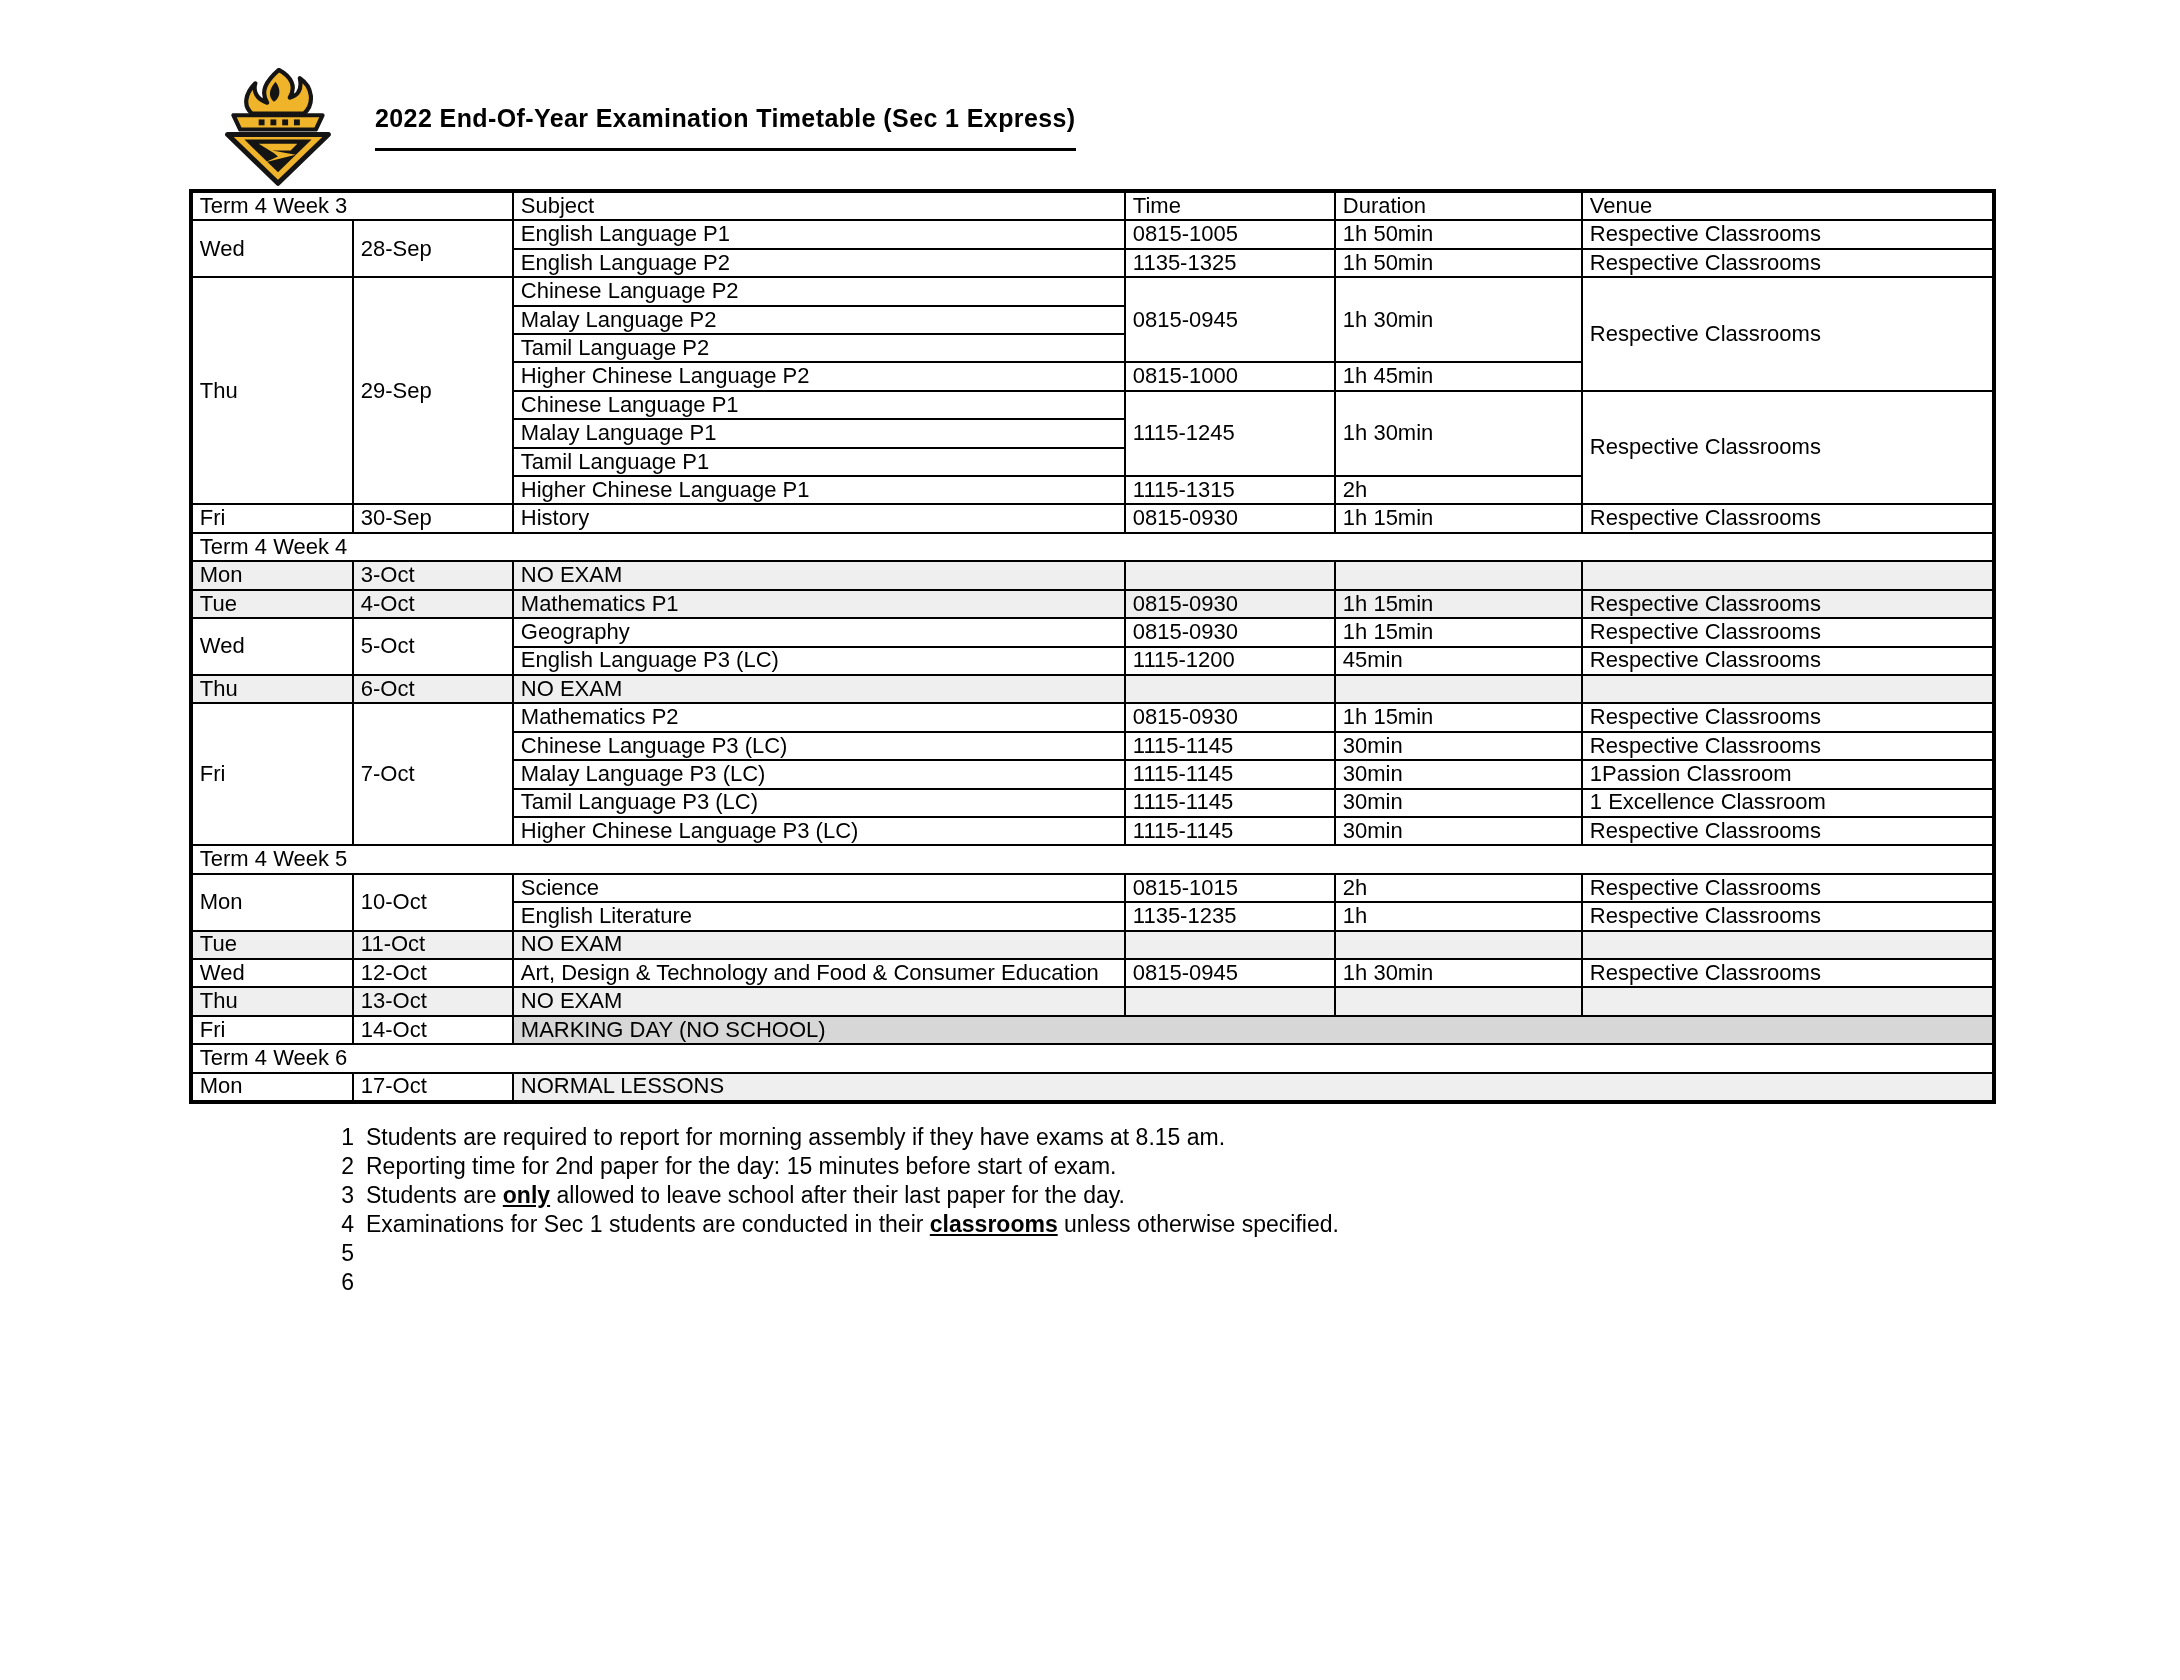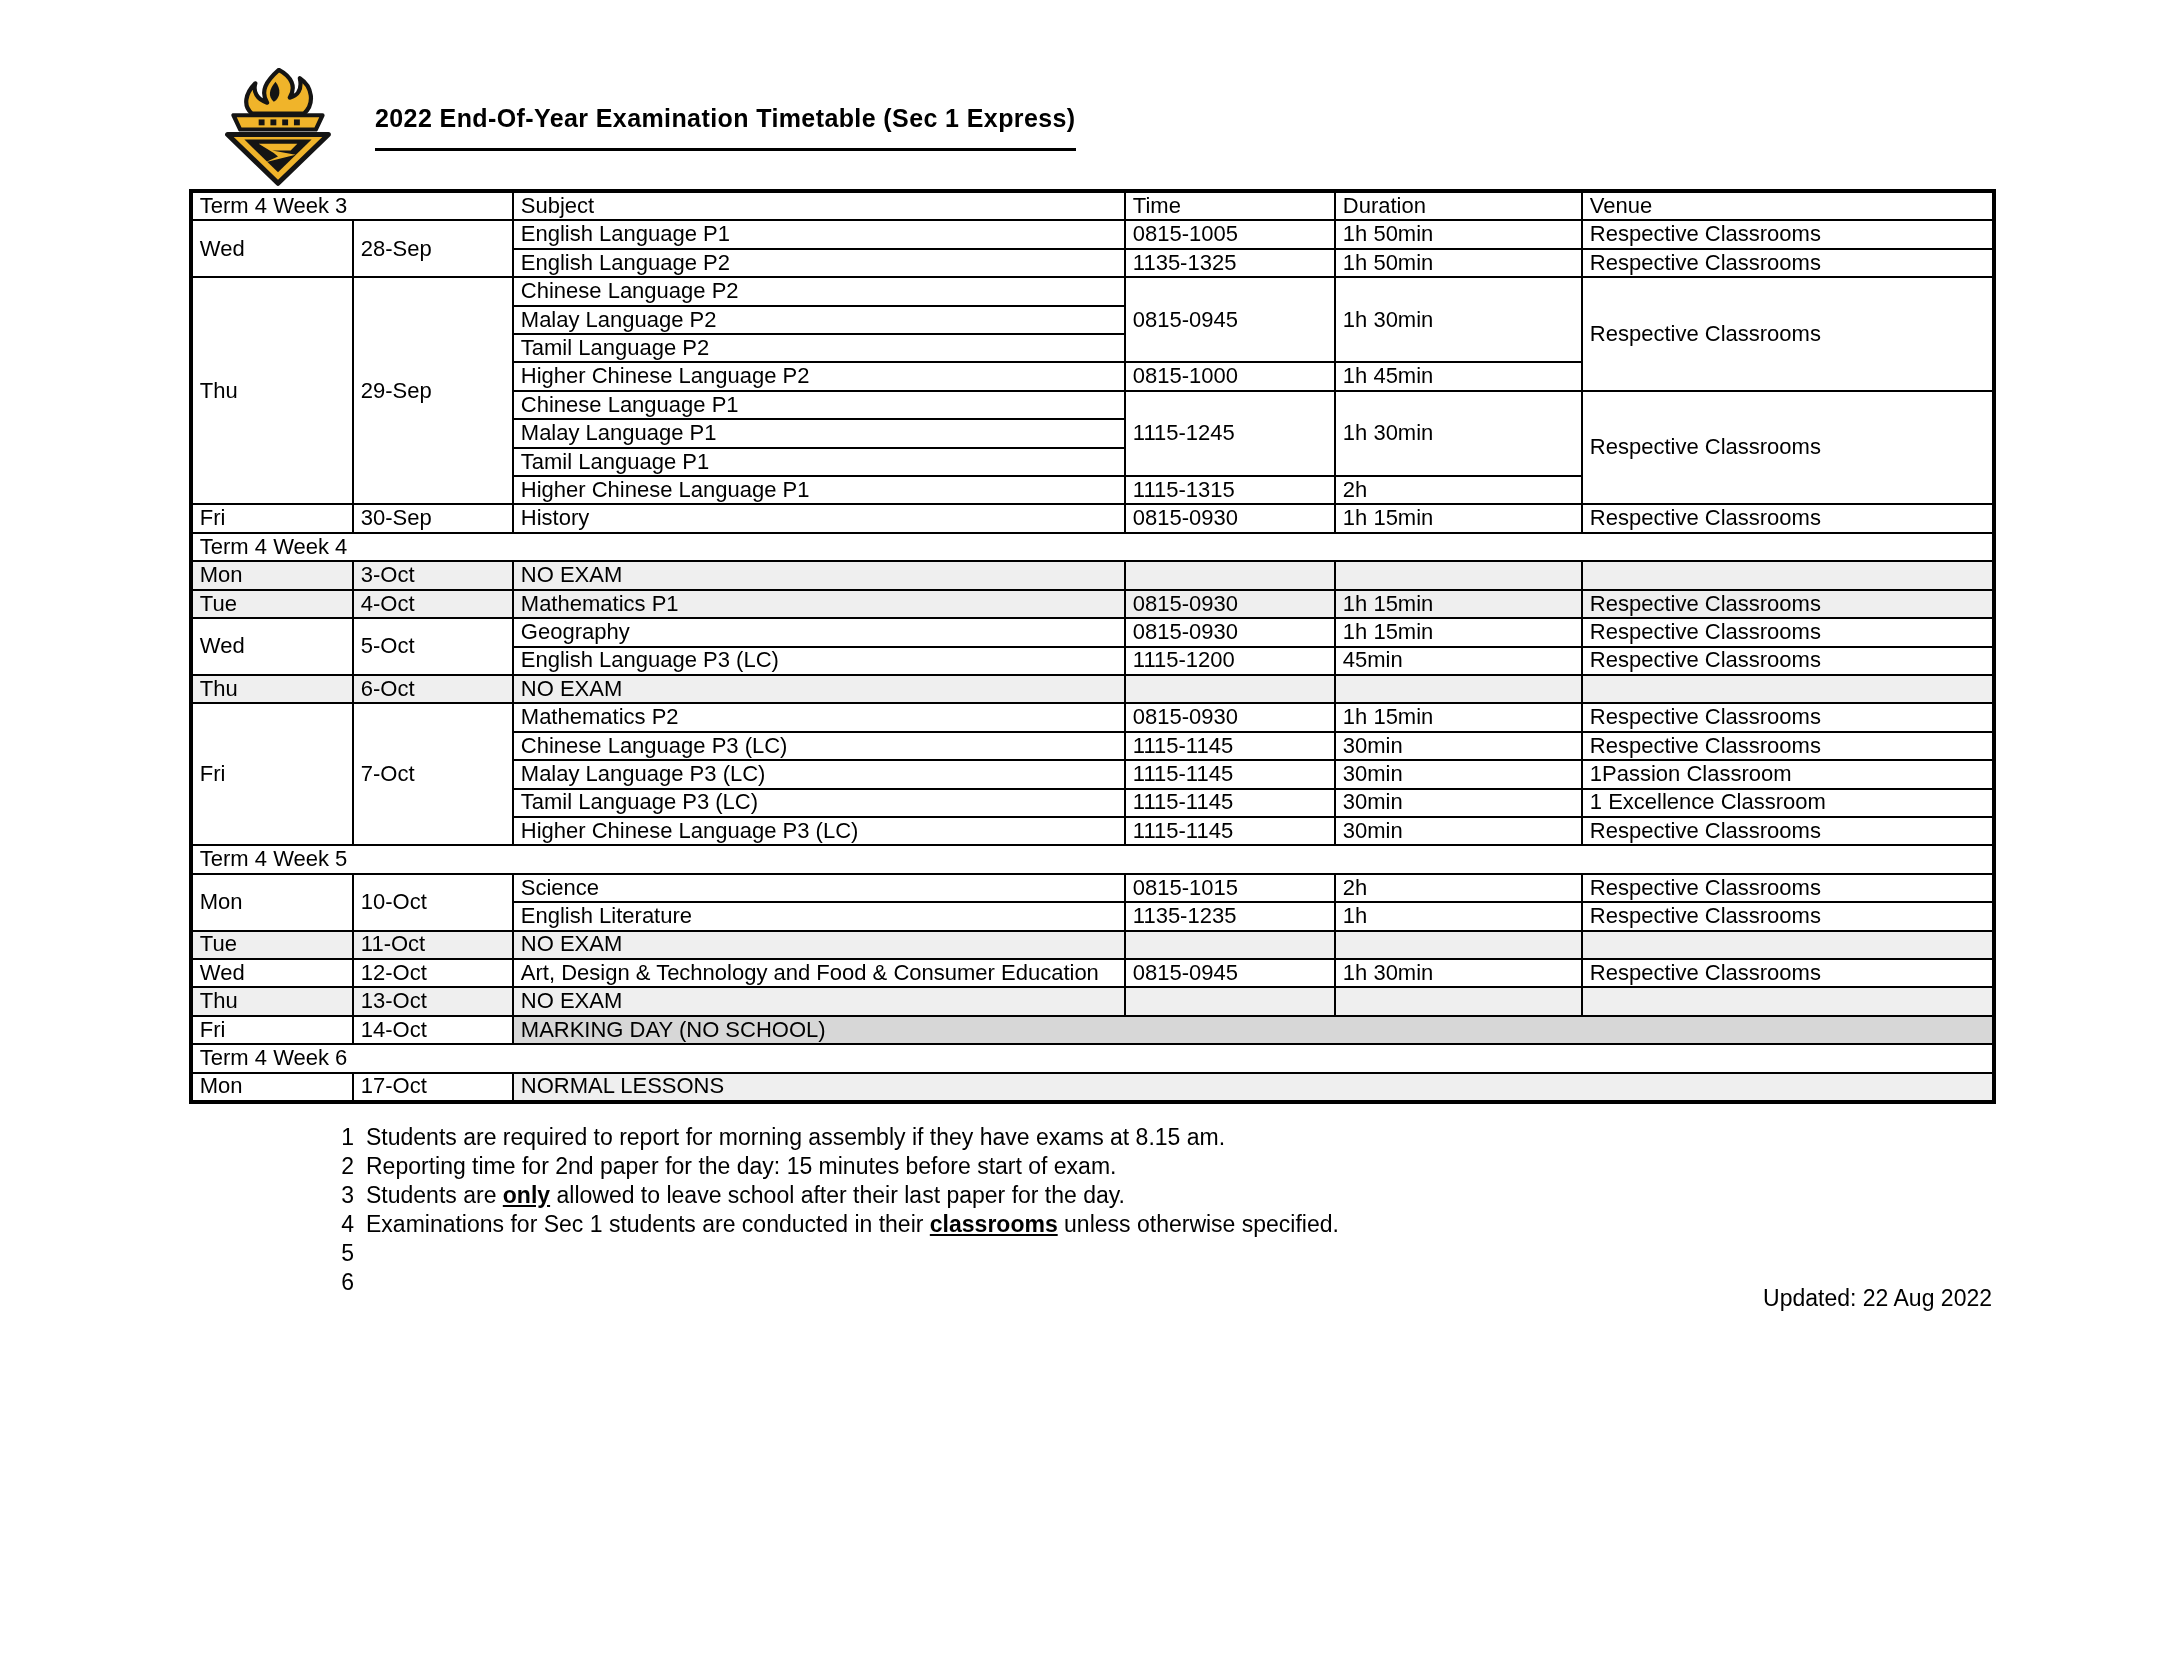--- a/index.html
+++ b/index.html
@@ -287,15 +287,14 @@
         </div>
         <div class="note-item">
           <span class="note-num">5</span>
         </div>
         <div class="note-item">
           <span class="note-num">6</span>
         </div>
       </div>
   </div>
 
-  <div id="updated">Updated: 22 Aug 2022</div>
 </div>
 
 
 </body></html>

